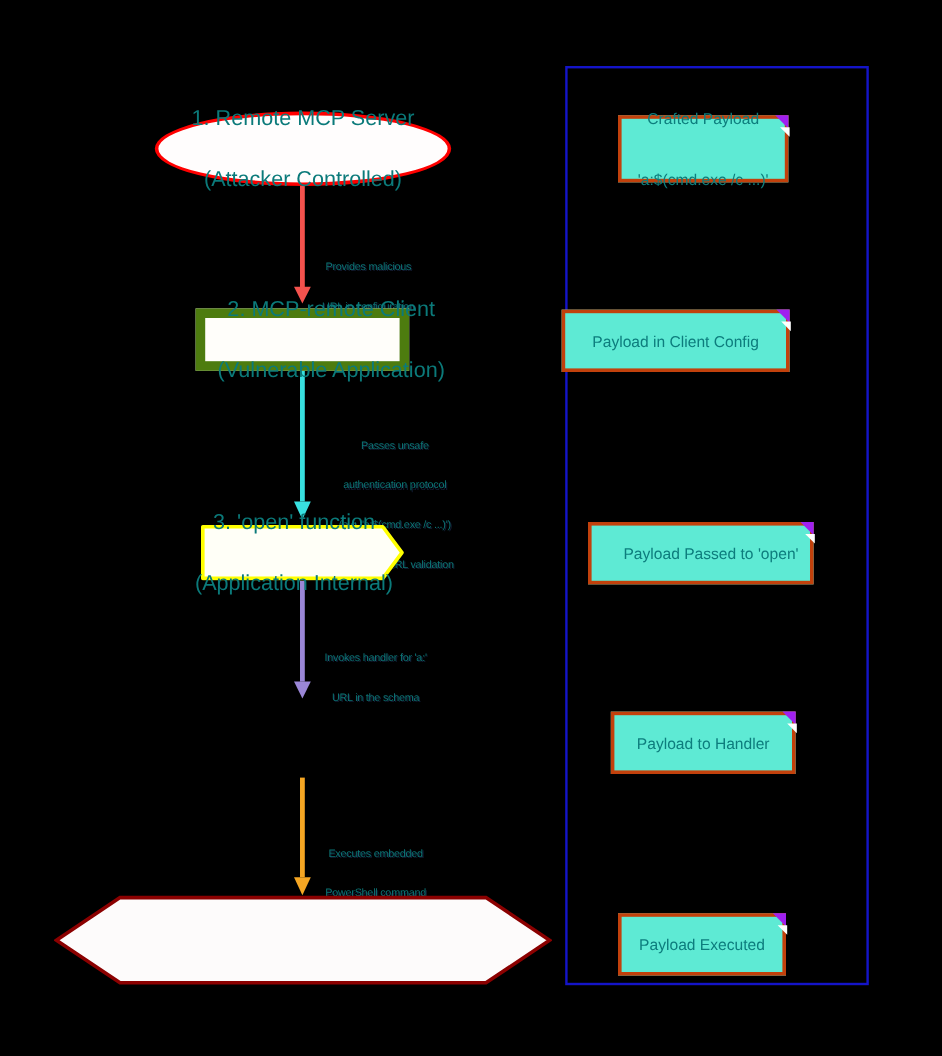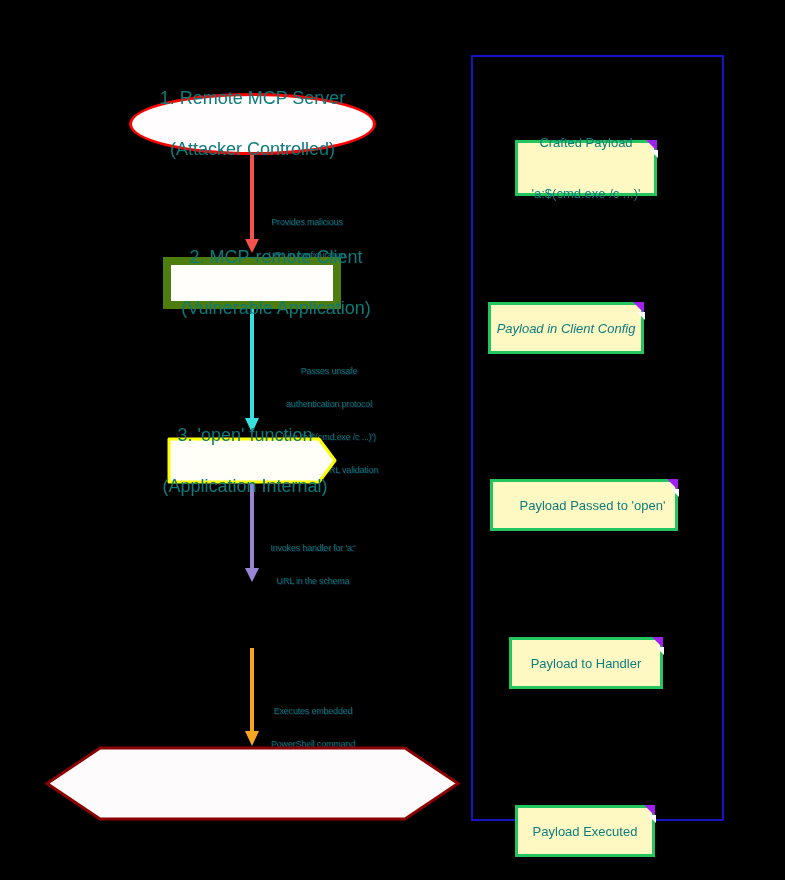--- a/index.html
+++ b/index.html
@@ -114,30 +114,29 @@
     left: 471px; top: 55px;
     width: 253px; height: 766px;
     border: 2px solid #1414c8;
     background: #000000;
     box-sizing: border-box;
   }
 
   
   .note {
     position: absolute;
-    border: 3px solid #22c55e;
-    background: #fef9c3;
+    border: 3px solid #c2410c;
+    background: #5eead4;
     box-sizing: border-box;
     display: flex; align-items: center; justify-content: center;
     color: #0d7d7d;
     font-size: 13px;
     line-height: 17px;
     text-align: center;
     white-space: pre;
-    margin-top: 44px;
   }
   .note .dogear {
     position: absolute;
     right: -3px; top: -3px;
     width: 0; height: 0;
     border-left: 11px solid transparent;
     border-top: 11px solid #a020f0;
   }
   .note .dogear-inner {
     position: absolute;
@@ -229,21 +228,21 @@
   <div id="subgraph"></div>
 
   <div class="note" style="left:515px; top:96px; width:142px; height:56px;">
     <span class="dogear"><span class="dogear-inner"></span></span>
     <div>
       <div>Crafted Payload</div>
       <div>'a:$(cmd.exe /c ...)'</div>
     </div>
   </div>
 
-  <div class="note" style="left:488px; top:258px; width:156px; height:52px;font-style:italic;">
+  <div class="note" style="left:468px; top:258px; width:190px; height:52px;">
     <span class="dogear"><span class="dogear-inner"></span></span>
     <div>Payload in Client Config</div>
   </div>
 
   <div class="note" style="left:490px; top:435px; width:188px; height:52px;padding-left:17px;">
     <span class="dogear"><span class="dogear-inner"></span></span>
     <div>Payload Passed to 'open'</div>
   </div>
 
   <div class="note" style="left:509px; top:593px; width:154px; height:52px;">

